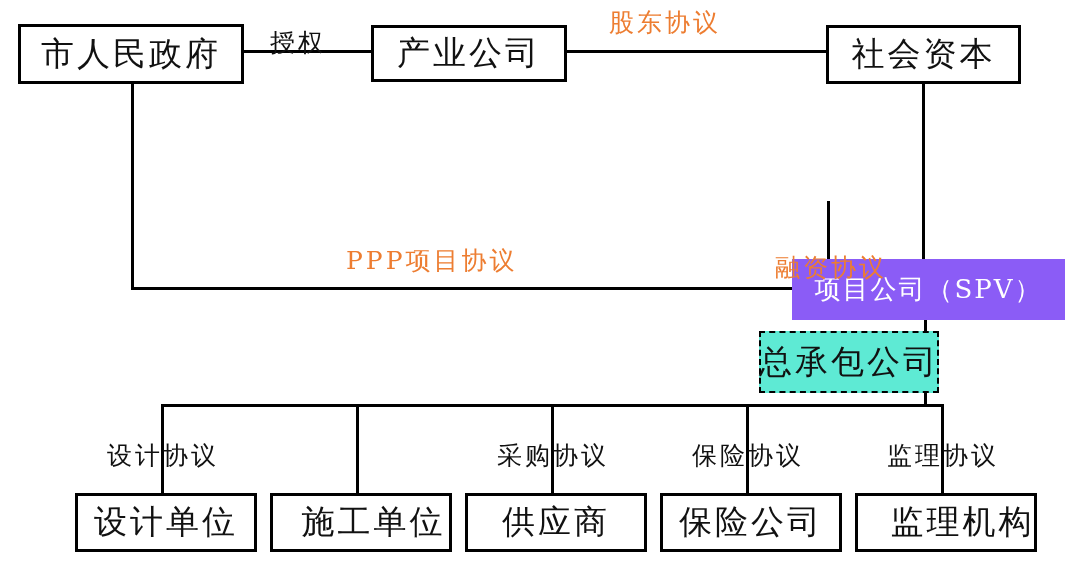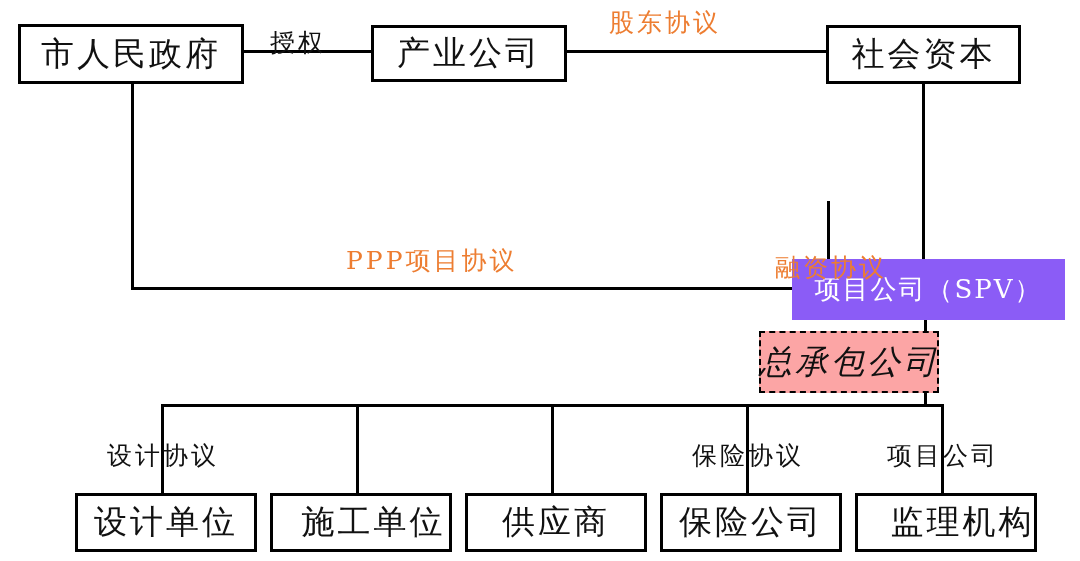--- a/index.html
+++ b/index.html
@@ -10,21 +10,21 @@
   }
   .box{
     position:absolute;box-sizing:border-box;background:#fff;
     border:3px solid #000;display:flex;align-items:center;justify-content:center;
     font-size:33px;letter-spacing:3px;white-space:nowrap;z-index:3;
   }
   .box.solid-accent{
     background:#8b5cf6;border:none;color:#fff;font-size:26px;letter-spacing:2px;
   }
   .box.dashed{
-    border:2px dashed #000;background:#fca5a5;font-style:italic;
+    border:2px dashed #000;background:#5eead4;
   }
   .line{position:absolute;background:#000;z-index:1;}
   .elabel{
     position:absolute;font-size:25px;letter-spacing:3px;text-align:center;
     white-space:nowrap;z-index:4;line-height:30px;
   }
   .accent-text{color:#ED7D31;}
 </style>
 </head>
 <body>
@@ -56,16 +56,17 @@
   <div class="box" style="left:270px;top:493px;width:182px;height:59px;padding-left:25px;">施工单位</div>
   <div class="box" style="left:465px;top:493px;width:182px;height:59px;">供应商</div>
   <div class="box" style="left:660px;top:493px;width:182px;height:59px;">保险公司</div>
   <div class="box" style="left:855px;top:493px;width:182px;height:59px;padding-left:33px;">监理机构</div>
 
   <div class="elabel" style="left:267px;top:0px;width:62px;margin-top:28px;">授权</div>
   <div class="elabel accent-text" style="left:607px;top:8px;width:116px;">股东协议</div>
   <div class="elabel accent-text" style="left:773px;top:213px;width:116px;margin-top:40px;">融资协议</div>
   <div class="elabel accent-text" style="left:346px;top:246px;width:170px;text-align:right;">PPP项目协议</div>
   <div class="elabel" style="left:105px;top:441px;width:116px;">设计协议</div>
+  <div class="elabel" style="left:495px;top:441px;width:116px;">采购协议</div>
   <div class="elabel" style="left:690px;top:441px;width:116px;">保险协议</div>
-  <div class="elabel" style="left:885px;top:441px;width:116px;">项目公司</div>
+  <div class="elabel" style="left:885px;top:441px;width:116px;">监理协议</div>
 
 </div>
 
 </body></html>

